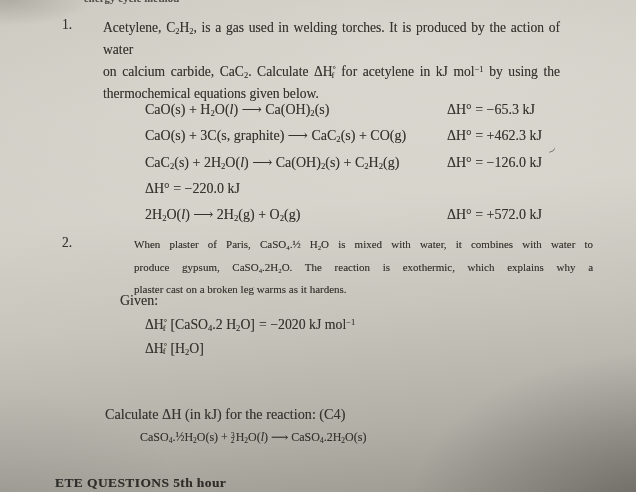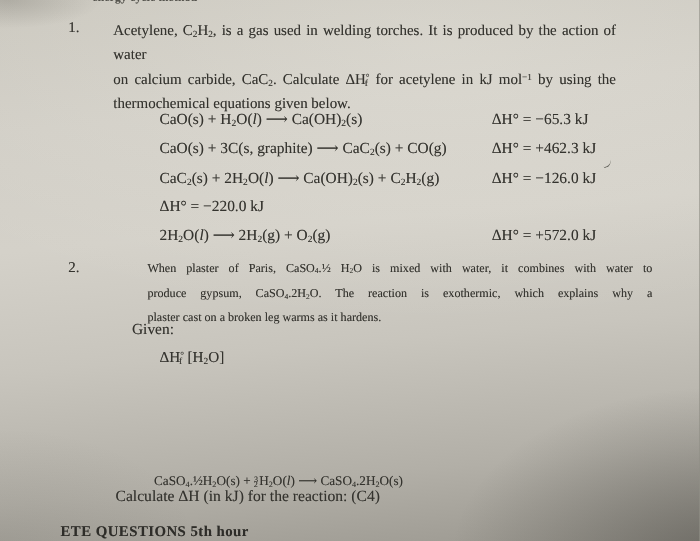--- a/index.html
+++ b/index.html
@@ -39,21 +39,21 @@
   .q1text { left: 103px; top: 17px; width: 457px; font-size: 13.6px; line-height: 22px; }
   .q2text { left: 107px; top: 233px; width: 459px; font-size: 11px; line-height: 22.6px; margin-left: 27px; }
 
   .eqs { left: 145px; top: 97px; font-size: 14px; width: 440px; }
   .eq-row { display: grid; grid-template-columns: 302px auto; height: 26.3px; line-height: 26.3px; white-space: nowrap; }
 
   .given-label { left: 103px; top: 293px; font-size: 14px; margin-left: 17px; }
   .given { left: 145px; top: 313px; font-size: 13.8px; }
   .given-row { display: grid; grid-template-columns: 114px auto; height: 23.5px; line-height: 23.5px; white-space: nowrap; }
 
-  .calc { left: 105px; top: 406px; font-size: 14.2px; margin-top: 37px; }
+  .calc { left: 105px; top: 406px; font-size: 14.2px; }
   .reaction { left: 140px; top: 430px; font-size: 12px; white-space: nowrap; }
 
   .footer {
     left: 55px; top: 475px; font-size: 13.5px; font-weight: bold;
     letter-spacing: 0.4px; color: #2e2d29;
   }
   .stray {
     left: 548px; top: 146px; width: 8px; height: 5px;
     border-bottom: 1.6px solid #6a6962;
     border-radius: 0 0 7px 2px;
@@ -103,20 +103,24 @@
   <div class="abs q2text">
     <div class="jl">When plaster of Paris, CaSO<sub>4</sub>.½ H<sub>2</sub>O is mixed with water, it combines with water to</div>
     <div class="jl">produce gypsum, CaSO<sub>4</sub>.2H<sub>2</sub>O. The reaction is exothermic, which explains why a</div>
     <div>plaster cast on a broken leg warms as it hardens.</div>
   </div>
 
   <div class="abs given-label">Given:</div>
 
   <div class="abs given">
     <div class="given-row">
+      <span>ΔH<sup>°</sup><sub>f</sub> [CaSO<sub>4</sub>.2 H<sub>2</sub>O]</span>
+      <span>= −2020 kJ mol<sup>−1</sup></span>
+    </div>
+    <div class="given-row">
       <span>ΔH<sup>°</sup><sub>f</sub> [H<sub>2</sub>O]</span>
     </div>
   </div>
 
   <div class="abs calc">Calculate ΔH (in kJ) for the reaction: (C4)</div>
 
   <div class="abs reaction">CaSO<sub>4</sub>.½H<sub>2</sub>O(s) + <sup>3</sup><sub>2</sub>H<sub>2</sub>O(<i>l</i>) ⟶ CaSO<sub>4</sub>.2H<sub>2</sub>O(s)</div>
 
   <div class="abs footer">ETE QUESTIONS 5th hour</div>
 </div>

